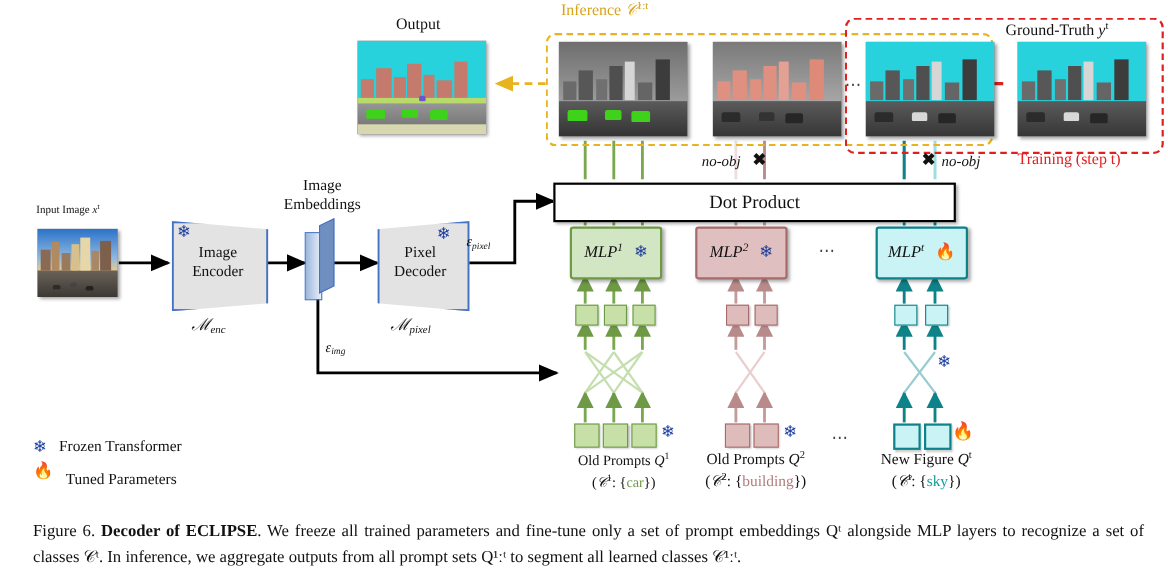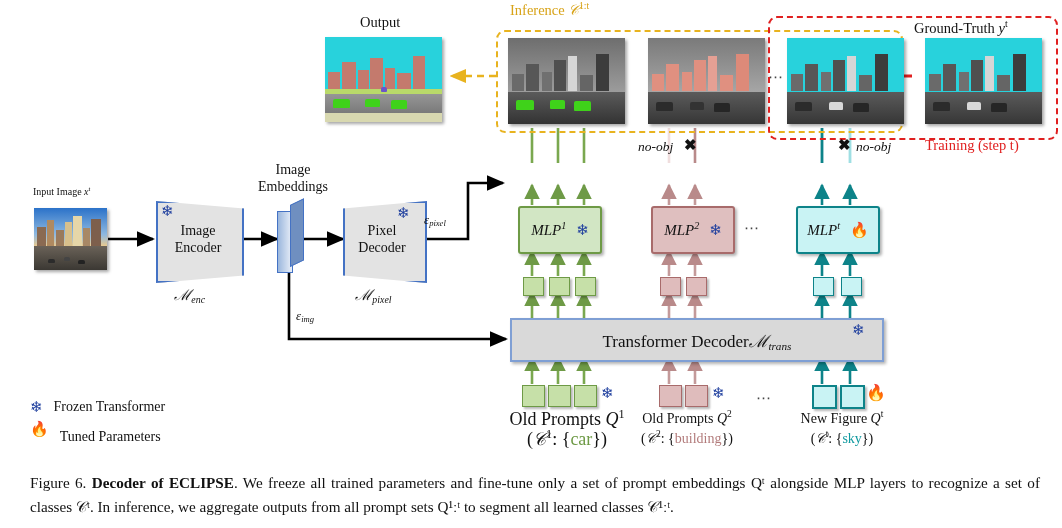--- a/index.html
+++ b/index.html
@@ -310,29 +310,32 @@
     <div class="car" style="left:42px;bottom:14px;width:14px;height:8px;background:#d8d8d8;"></div>
     <div class="car" style="left:66px;bottom:12px;width:16px;height:9px;background:#262626;"></div>
   </div>
 
   <div class="lbl abs it" style="left:638px;top:139px;font-size:13.5px;">no-obj</div>
   <span class="abs" style="left:684px;top:136px;font-size:15px;font-weight:bold;">✖</span>
 
   <span class="abs" style="left:838px;top:136px;font-size:15px;font-weight:bold;">✖</span>
   <div class="lbl abs it" style="left:856px;top:139px;font-size:13.5px;">no-obj</div>
 
+  <div class="dotbox" style="left:503px;top:166px;width:362px;height:32px;">
+    <span>Dot Product</span>
+  </div>
 
   <div class="mlp mlp1" style="left:518px;top:206px;width:80px;height:44px;">
     <span>
       <span>MLP</span><sup>1</sup>
     </span>
     <span class="snow" style="position:static;font-size:15px;color:#1f3f9e;font-style:normal;">❄</span>
   </div>
 
-  <div class="mlp mlp2" style="left:651px;top:206px;width:80px;height:44px;">
+  <div class="mlp mlp2" style="left:632px;top:206px;width:80px;height:44px;">
     <span>
       <span>MLP</span><sup>2</sup>
     </span>
     <span class="snow" style="position:static;font-size:15px;color:#1f3f9e;font-style:normal;">❄</span>
   </div>
 
   <div class="dots lbl" style="left:744px;top:219px;font-size:15px;">⋯</div>
 
   <div class="mlp mlpt" style="left:796px;top:206px;width:80px;height:44px;">
     <span>
@@ -342,43 +345,38 @@
   </div>
 
   <div class="tok g" style="left:523px;top:277px;width:19px;height:17px;"></div>
   <div class="tok g" style="left:549px;top:277px;width:19px;height:17px;"></div>
   <div class="tok g" style="left:575px;top:277px;width:19px;height:17px;"></div>
   <div class="tok r" style="left:660px;top:277px;width:19px;height:17px;"></div>
   <div class="tok r" style="left:686px;top:277px;width:19px;height:17px;"></div>
   <div class="tok c" style="left:813px;top:277px;width:19px;height:17px;"></div>
   <div class="tok c" style="left:841px;top:277px;width:19px;height:17px;"></div>
 
-  <div class="tdec" style="left:510px;top:318px;width:370px;height:40px;">
-    <span>
-      <span>Transformer Decoder</span><span class="it">ℳ</span><sub class="it">trans</sub>
-    </span>
-  </div>
   <span class="snow" style="left:852px;top:323px;font-size:15px;color:#1f3f9e;">❄</span>
 
   <div class="prm g" style="left:522px;top:385px;width:21px;height:20px;"></div>
   <div class="prm g" style="left:548px;top:385px;width:21px;height:20px;"></div>
   <div class="prm g" style="left:574px;top:385px;width:21px;height:20px;"></div>
   <span class="snow" style="left:601px;top:386px;font-size:15px;color:#1f3f9e;">❄</span>
 
   <div class="prm r" style="left:659px;top:385px;width:21px;height:20px;"></div>
   <div class="prm r" style="left:685px;top:385px;width:21px;height:20px;"></div>
   <span class="snow" style="left:712px;top:386px;font-size:15px;color:#1f3f9e;">❄</span>
 
   <div class="dots lbl" style="left:756px;top:389px;font-size:15px;">⋯</div>
 
   <div class="prm c" style="left:812px;top:385px;width:21px;height:20px;"></div>
   <div class="prm c" style="left:840px;top:385px;width:21px;height:20px;"></div>
   <span class="fire" style="left:866px;top:385px;font-size:16px;color:#cc1111;">🔥</span>
 
-  <div class="lbl abs" style="left:492px;top:409px;width:150px;text-align:center;font-size:18px;line-height:20px;">
+  <div class="lbl abs" style="left:492px;top:409px;width:150px;text-align:center;font-size:13px;line-height:20px;">
     <span>Old Prompts</span>
     <span class="it">Q</span><sup>1</sup><br>
     <span>(</span><span class="it">𝒞</span><sup>1</sup><span>: {</span><span style="color:#6e9a46;">car</span><span>})</span>
   </div>
 
   <div class="lbl abs" style="left:607px;top:409px;width:160px;text-align:center;font-size:14px;line-height:20px;">
     <span>Old Prompts</span>
     <span class="it">Q</span><sup>2</sup><br>
     <span>(</span><span class="it">𝒞</span><sup>2</sup><span>: {</span><span style="color:#b27b7b;">building</span><span>})</span>
   </div>

